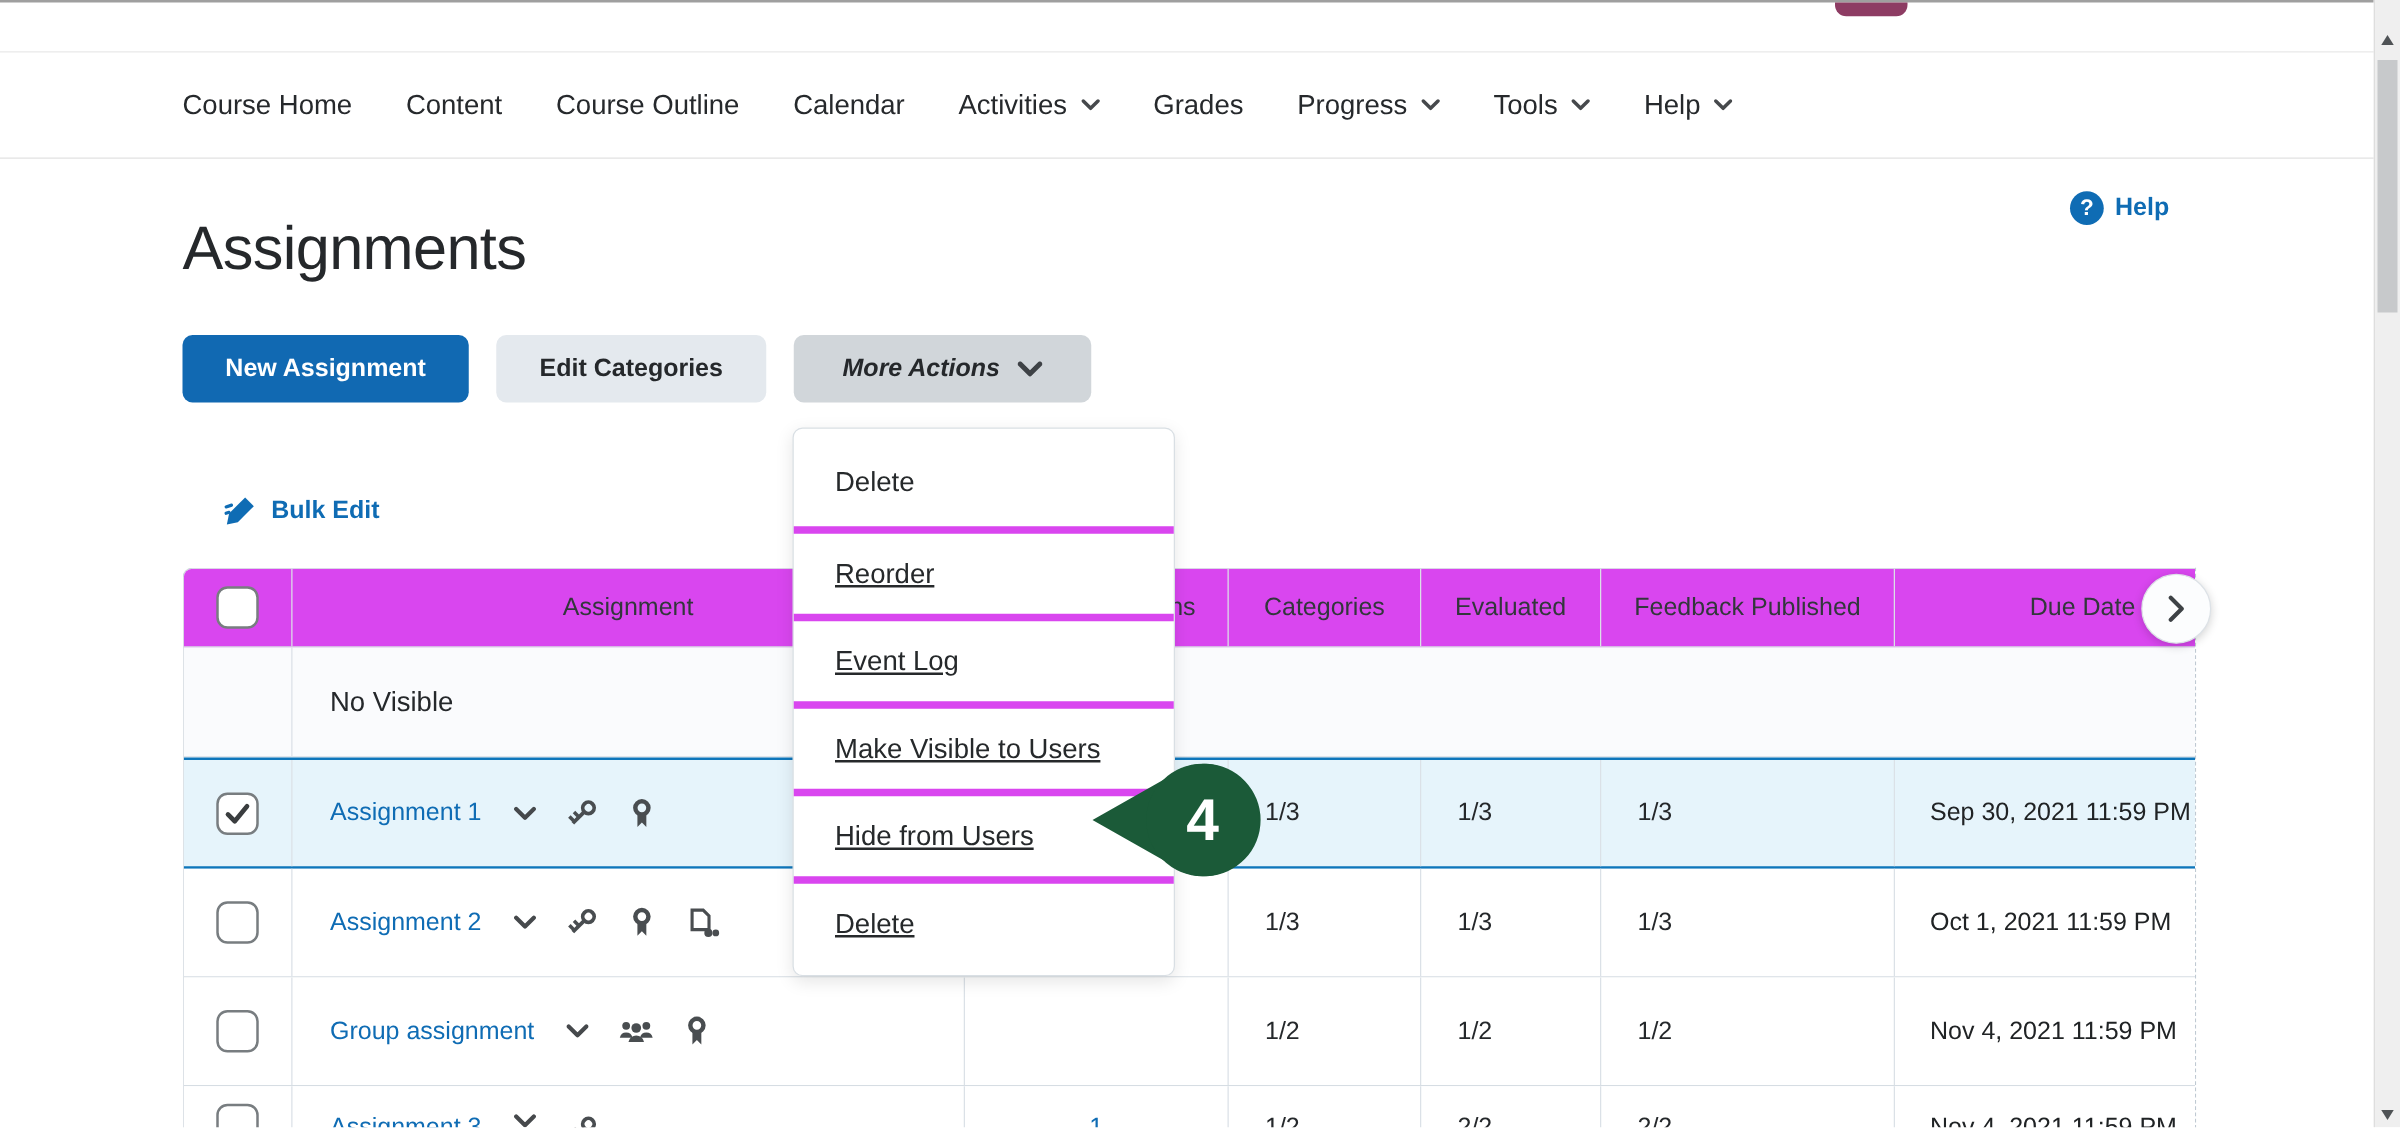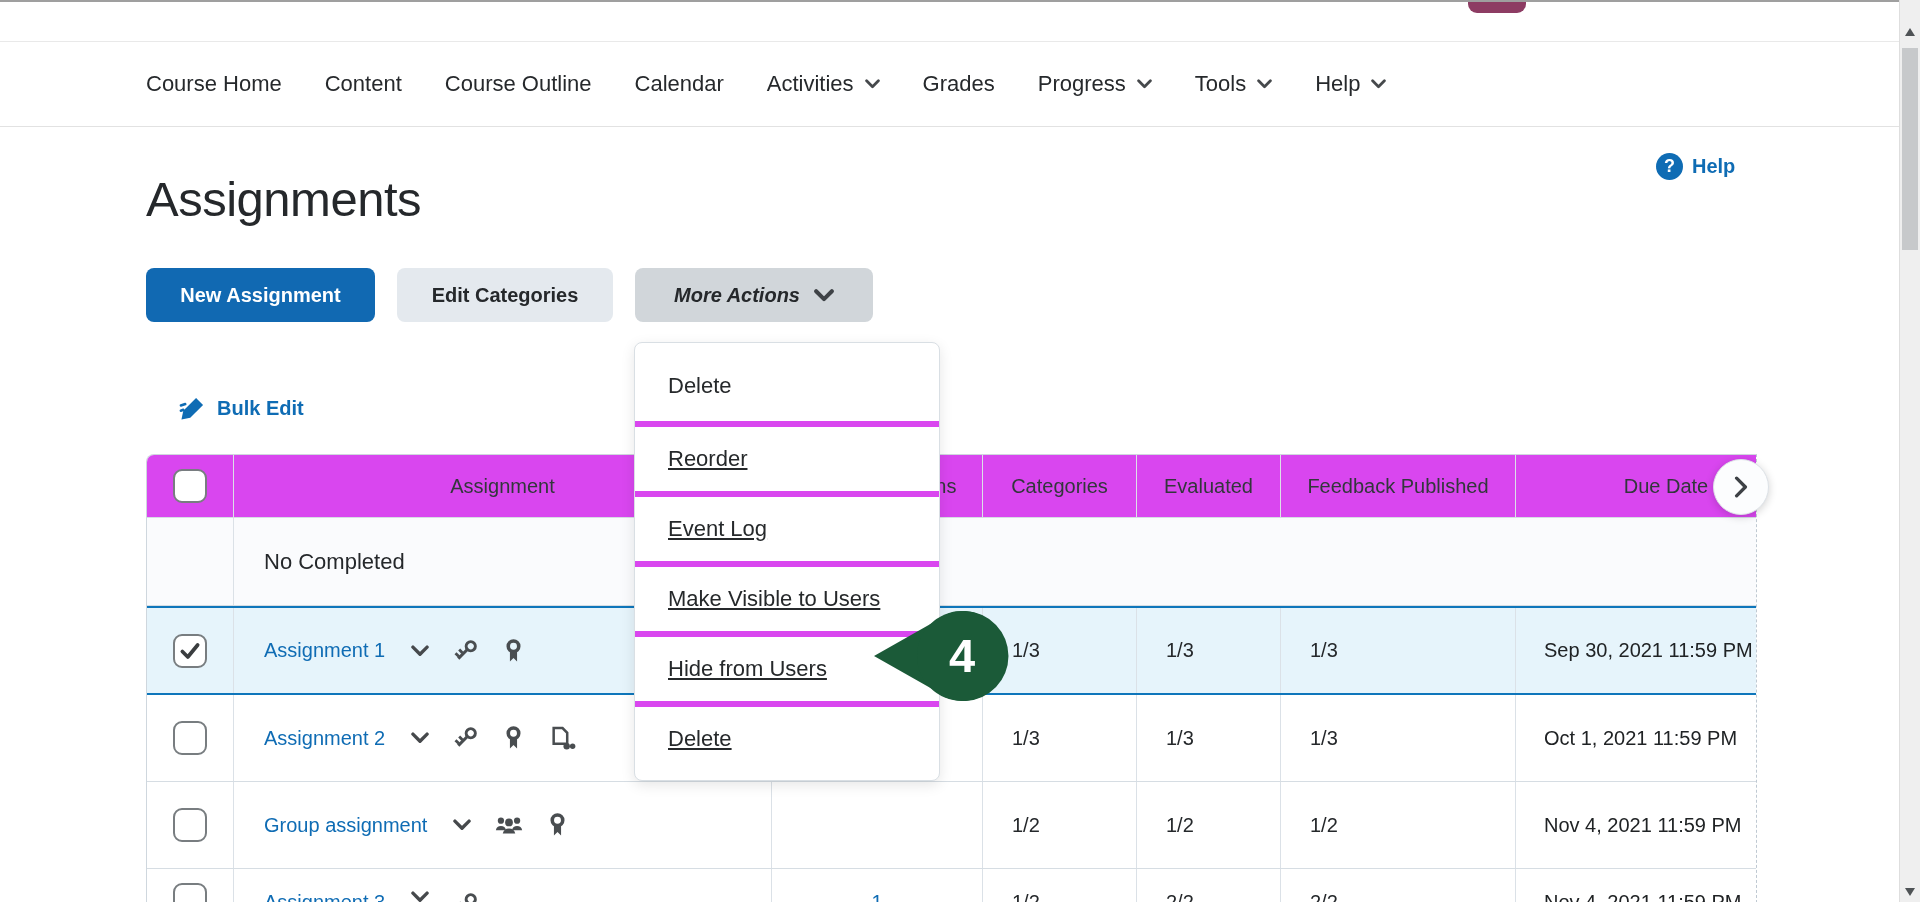--- a/index.html
+++ b/index.html
@@ -155,21 +155,21 @@
       </div>
       <div class="cell">Assignment</div>
       <div class="cell">New Submissions</div>
       <div class="cell">Categories</div>
       <div class="cell">Evaluated</div>
       <div class="cell">Feedback Published</div>
       <div class="cell">Due Date</div>
     </div>
     <div class="t-grid t-category">
       <div class="cell cb-cell"></div>
-      <div class="cell cat-cell">No Completed</div>
+      <div class="cell cat-cell">No Visible</div>
     </div>
     <div id="rows">
         <div class="t-grid t-row selected">
           <div class="cell cb-cell">
             <div class="checkbox">
               <svg width="24" height="24" viewBox="0 0 22 22" fill="none">
                 <path d="M4 11.5 L9 16.5 L18 5.5" stroke="#3a3d3f" stroke-width="3.4" stroke-linecap="round" stroke-linejoin="round"></path>
               </svg>
             </div>
           </div>

